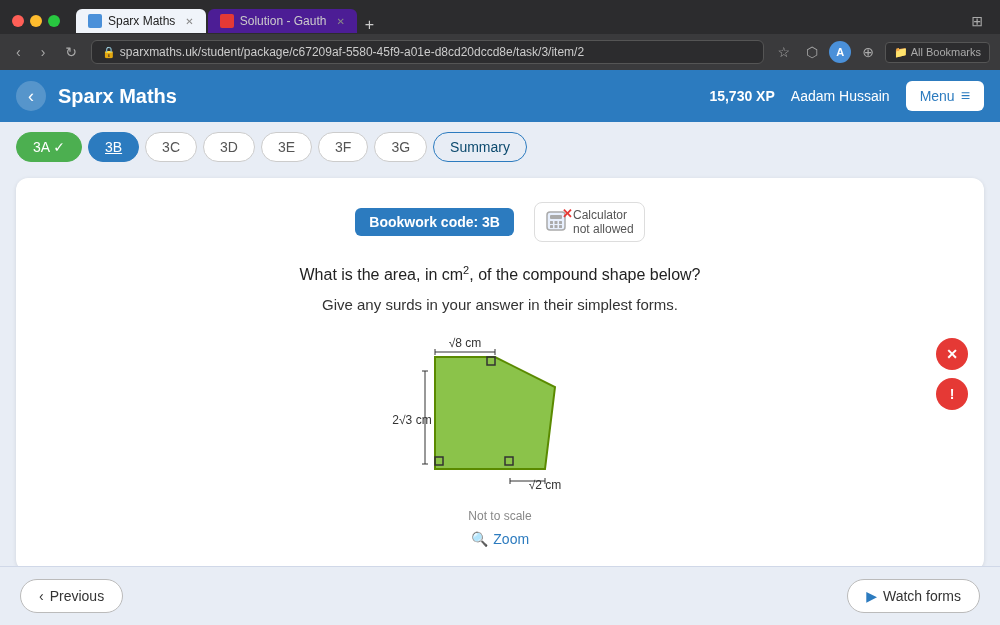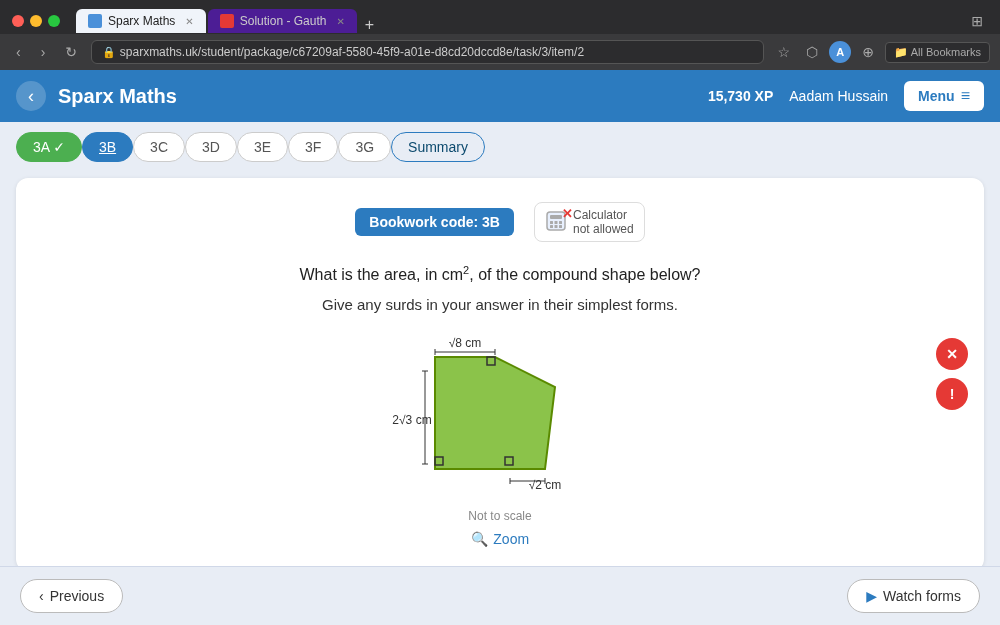--- a/index.html
+++ b/index.html
@@ -31,25 +31,25 @@
     .toolbar-icon { color: #aaa; font-size: 14px; cursor: pointer; padding: 3px 5px; }
     .user-avatar { width: 22px; height: 22px; border-radius: 50%; background: #4a90d9; display: flex; align-items: center; justify-content: center; color: white; font-size: 11px; font-weight: bold; }
     .bookmarks-btn { color: #aaa; font-size: 11px; display: flex; align-items: center; gap: 3px; background: #2c2c2e; border: 1px solid #555; padding: 3px 8px; border-radius: 4px; }
 
     
     .app-header { background: #2c7bbf; height: 52px; display: flex; align-items: center; padding: 0 16px; }
     .header-back { color: white; font-size: 18px; cursor: pointer; margin-right: 12px; background: rgba(255,255,255,0.2); border-radius: 50%; width: 30px; height: 30px; display: flex; align-items: center; justify-content: center; }
     .header-logo { color: white; font-size: 20px; font-weight: 700; flex: 1; }
     .header-xp { color: white; font-size: 14px; font-weight: 600; margin-right: 16px; }
     .header-user { color: white; font-size: 14px; margin-right: 16px; }
-    .header-menu { background: white; color: #2c7bbf; border: none; border-radius: 6px; padding: 6px 14px; font-size: 14px; font-weight: 700; cursor: pointer; display: flex; align-items: center; gap: 6px; }
+    .header-menu { background: white; color: #2c7bbf; border: none; border-radius: 6px; padding: 6px 14px; font-size: 14px; font-weight: 400; cursor: pointer; display: flex; align-items: center; gap: 6px; }
     .menu-icon { font-size: 16px; }
 
     
-    .tabs-row { background: #e8edf5; padding: 10px 16px 0; display: flex; align-items: center; }
+    .tabs-row { background: #e8edf5; padding: 10px 16px 0; display: flex; gap: 6px; align-items: center; }
     .tab-item { padding: 6px 16px; border-radius: 20px; font-size: 14px; font-weight: 500; cursor: pointer; border: 1.5px solid transparent; }
     .tab-item.completed { background: #4caf50; color: white; border-color: #4caf50; }
     .tab-item.active { background: #2c7bbf; color: white; border-color: #2c7bbf; text-decoration: underline; }
     .tab-item.inactive { background: white; color: #555; border: 1.5px solid #ccc; }
     .tab-item.summary { background: transparent; color: #0c4a6e; border-color: #2c7bbf; }
 
     
     .main-content { padding: 16px; }
     .question-card { background: white; border-radius: 12px; padding: 24px; box-shadow: 0 1px 4px rgba(0,0,0,0.1); position: relative; }
 

